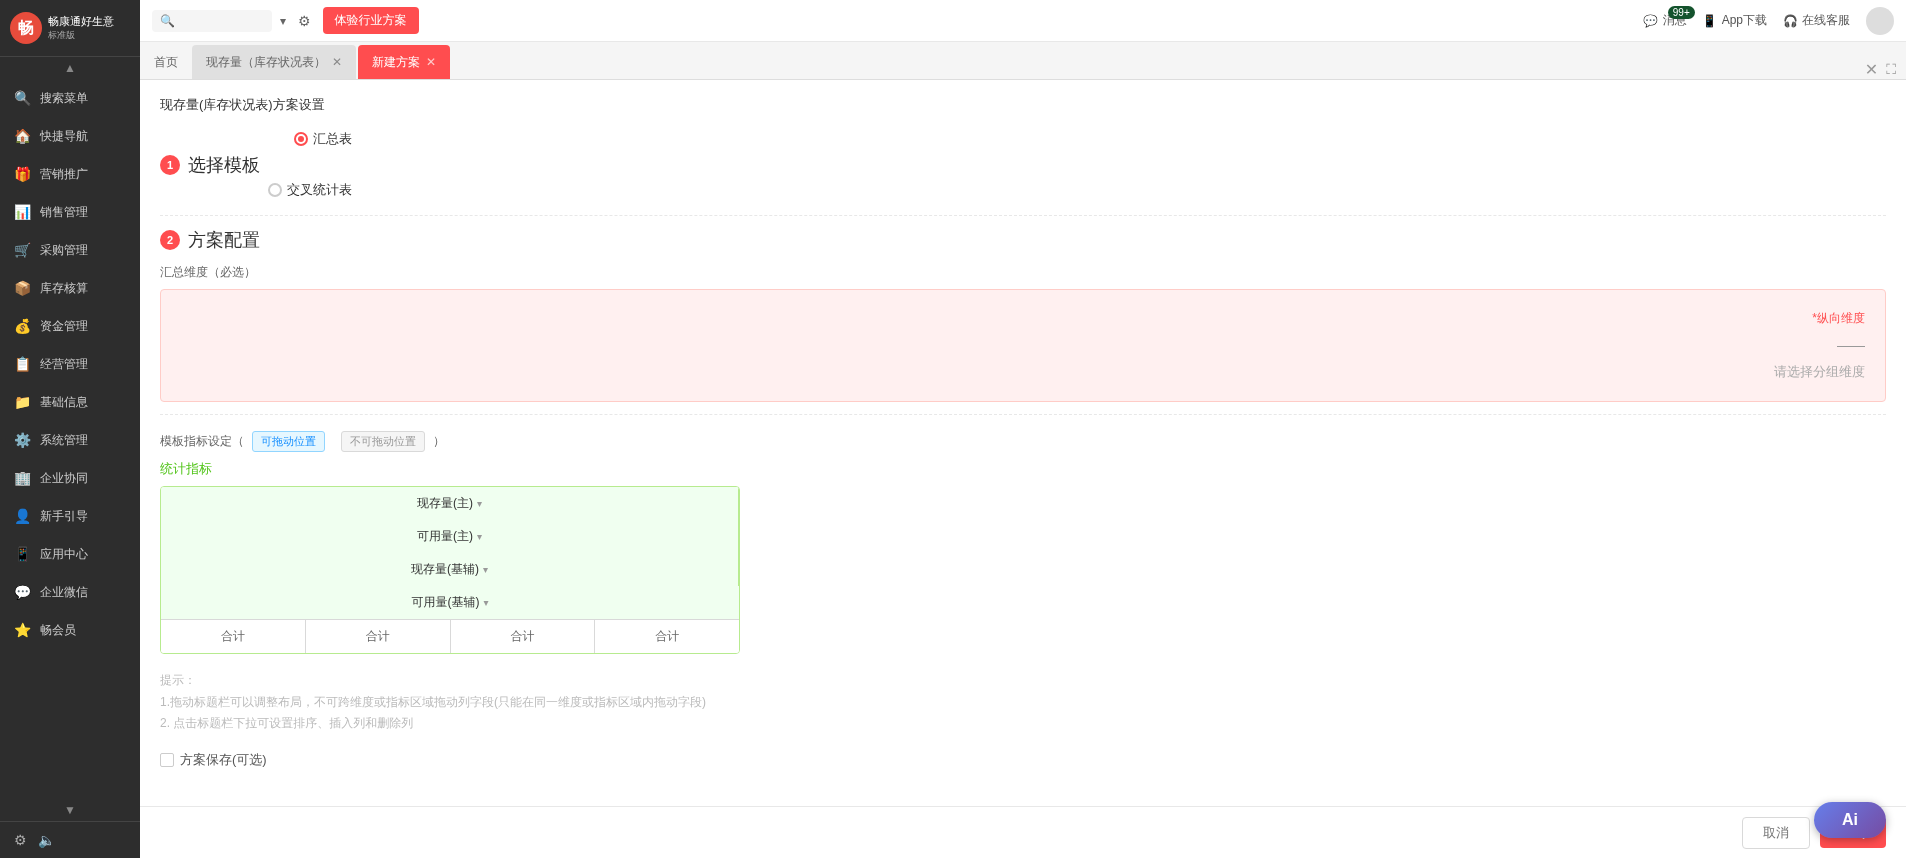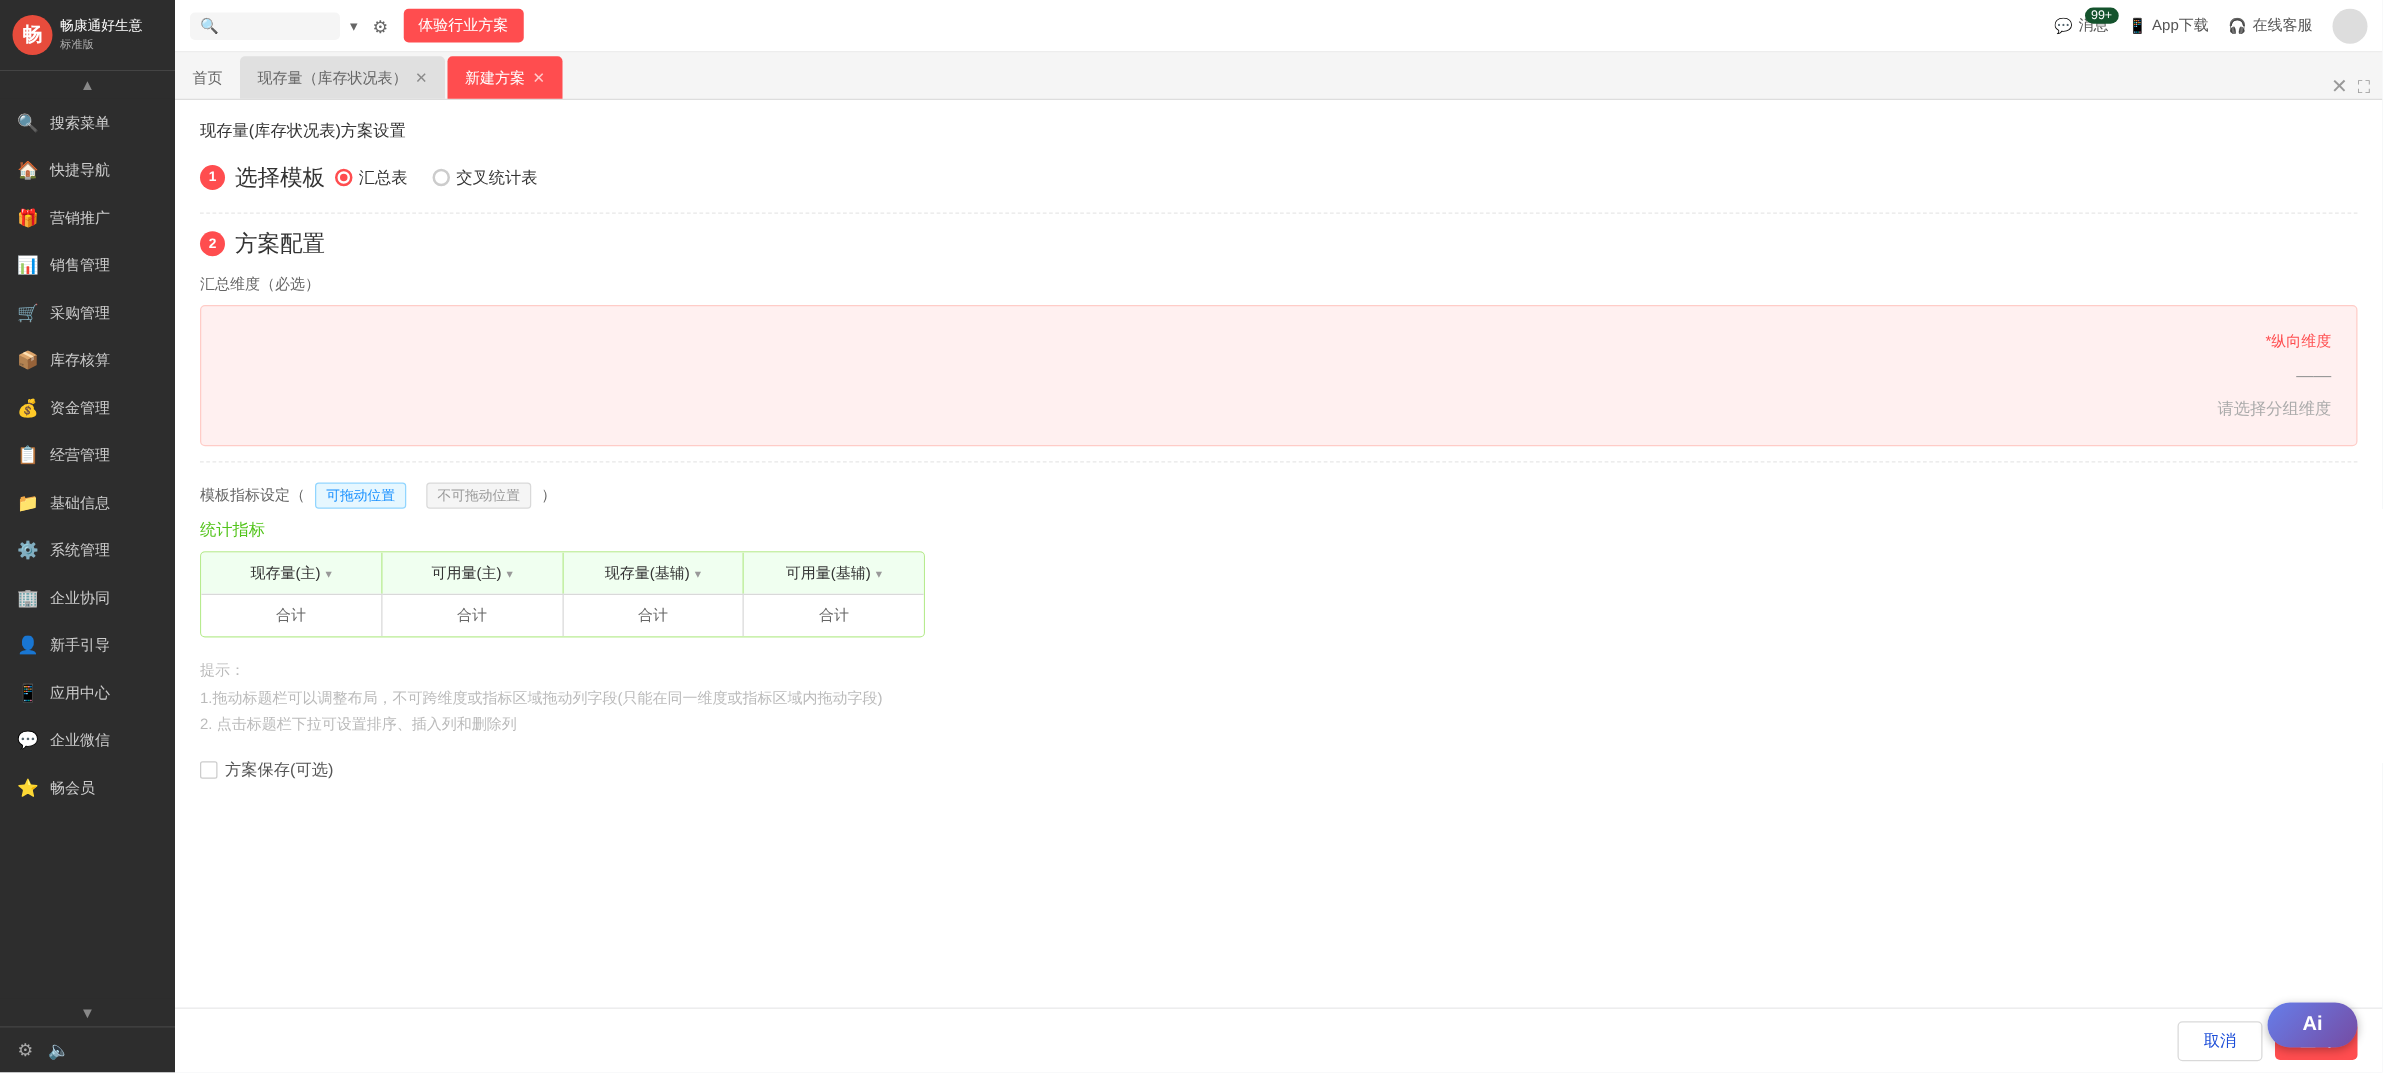--- a/index.html
+++ b/index.html
@@ -52,21 +52,21 @@
 
     
     .page-title { font-size: 13px; color: #333; margin-bottom: 16px; }
 
     .section { margin-bottom: 16px; }
     .section-header { display: flex; align-items: center; gap: 8px; margin-bottom: 12px; }
     .section-num { width: 20px; height: 20px; background: #ff4d4f; color: white; border-radius: 50%; display: flex; align-items: center; justify-content: center; font-size: 11px; font-weight: bold; flex-shrink: 0; }
     .section-title { font-size: 18px; color: #333; font-weight: 500; }
 
     
-    .radio-group { display: flex; align-items: flex-end; gap: 20px; }
+    .radio-group { display: flex; align-items: flex-end; gap: 33px; flex-direction: column; }
     .radio-item { display: flex; align-items: center; gap: 5px; cursor: pointer; font-size: 13px; color: #333; }
     .radio-circle { width: 14px; height: 14px; border-radius: 50%; border: 2px solid #ccc; display: flex; align-items: center; justify-content: center; }
     .radio-circle.checked { border-color: #ff4d4f; }
     .radio-dot { width: 6px; height: 6px; background: #ff4d4f; border-radius: 50%; }
 
     
     .divider { border: none; border-top: 1px dashed #e8e8e8; margin: 12px 0; }
 
     
     .dimension-label { font-size: 12px; color: #666; margin-bottom: 8px; }
@@ -78,39 +78,39 @@
     
     .indicators-section { margin-top: 16px; }
     .indicators-label { font-size: 12px; color: #666; margin-bottom: 8px; display: flex; align-items: center; gap: 8px; }
     .indicator-badge { display: inline-flex; align-items: center; padding: 2px 8px; border-radius: 3px; font-size: 11px; gap: 4px; }
     .indicator-badge.draggable { background: #e6f7ff; color: #1890ff; border: 1px solid #91d5ff; }
     .indicator-badge.non-draggable { background: #f5f5f5; color: #999; border: 1px solid #d9d9d9; }
 
     
     .stat-table-label { color: #52c41a; font-size: 13px; font-weight: 400; margin-bottom: 8px; }
     .stat-table { border: 1px solid #b7eb8f; border-radius: 4px; overflow: hidden; width: 580px; }
-    .stat-table-header { display: flex; background: #f0fff0; }
+    .stat-table-header { display: flex; background: #f0fff0; flex-direction: column; }
     .stat-table-header-cell { flex: 1; display: flex; align-items: center; justify-content: center; padding: 8px 4px; font-size: 12px; color: #333; border-right: 1px solid #b7eb8f; gap: 4px; cursor: pointer; }
     .stat-table-header-cell:last-child { border-right: none; }
     .stat-table-body { display: flex; background: #fff; }
     .stat-table-body-cell { flex: 1; display: flex; align-items: center; justify-content: center; padding: 8px 4px; font-size: 12px; color: #666; border-right: 1px solid #d9d9d9; border-top: 1px solid #d9d9d9; }
     .stat-table-body-cell:last-child { border-right: none; }
     .chevron-down { font-size: 10px; color: #999; }
 
     
     .tips { margin-top: 16px; color: #bbb; font-size: 12px; line-height: 1.8; }
     .tips-title { font-weight: 500; }
 
     
     .save-option { display: flex; align-items: center; gap: 6px; margin-top: 16px; font-size: 13px; color: #555; }
     .checkbox { width: 14px; height: 14px; border: 1px solid #ccc; border-radius: 2px; cursor: pointer; }
 
     
     .bottom-bar { height: 52px; background: #fff; border-top: 1px solid #e8e8e8; display: flex; align-items: center; justify-content: flex-end; padding: 0 20px; gap: 10px; flex-shrink: 0; }
-    .btn-cancel { background: #fff; border: 1px solid #d9d9d9; color: #1d4ed8; padding: 6px 20px; border-radius: 4px; font-size: 13px; cursor: pointer; }
+    .btn-cancel { background: #fff; border: 1px solid #d9d9d9; color: #737373; padding: 6px 20px; border-radius: 4px; font-size: 13px; cursor: pointer; }
     .btn-query { background: #ff4d4f; border: none; color: white; padding: 6px 20px; border-radius: 4px; font-size: 13px; cursor: pointer; }
 
     
     .ai-float { position: fixed; bottom: 20px; right: 20px; width: 72px; height: 36px; background: linear-gradient(135deg, #667eea 0%, #764ba2 100%); border-radius: 18px; display: flex; align-items: center; justify-content: center; color: white; font-size: 16px; font-weight: bold; cursor: pointer; box-shadow: 0 2px 8px rgba(0,0,0,0.3); z-index: 1000; }
   </style>
 </head>
 <body>
 
 <div class="sidebar">
   <div class="sidebar-logo">

